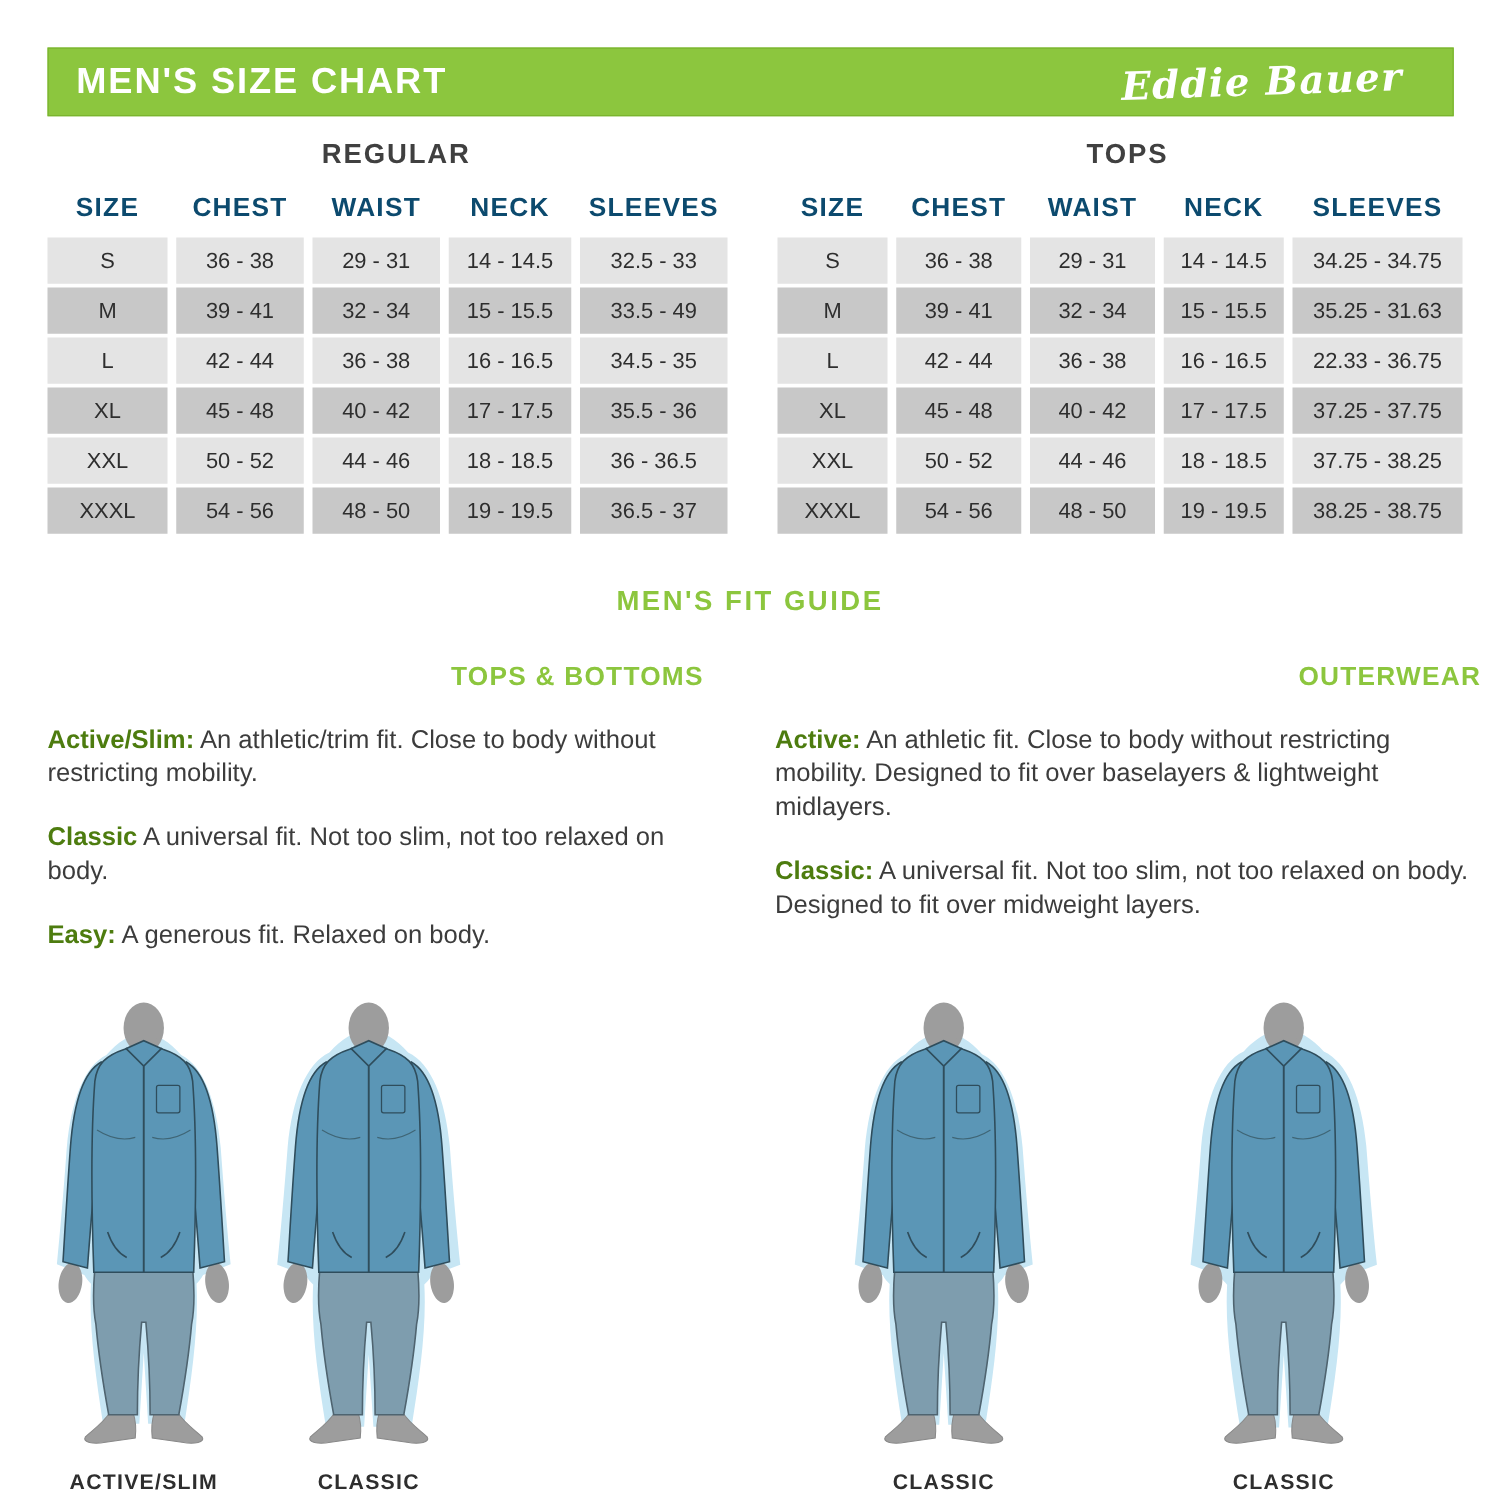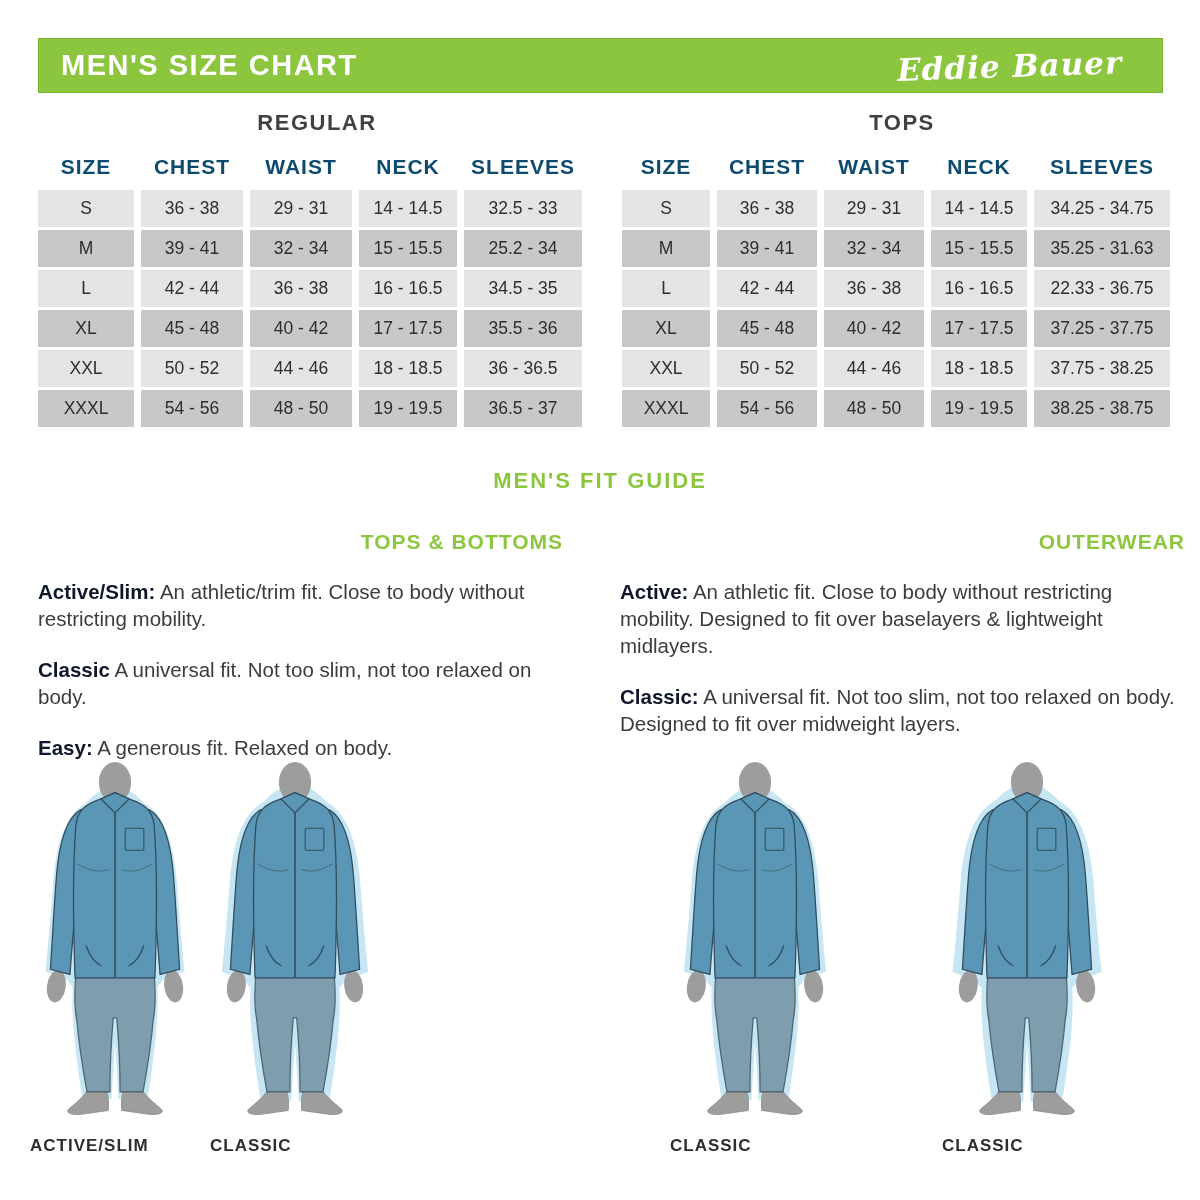--- a/index.html
+++ b/index.html
@@ -38,24 +38,24 @@
 
   
   .fit-guide-title { position:absolute; top:468px; left:0; width:1200px; text-align:center;
     color:#8cc63e; font-size:22px; font-weight:bold; letter-spacing:2px; }
   .fit-col { position:absolute; top:530px; }
   .fit-col.left  { left:38px;  width:525px; }
   .fit-col.right { left:620px; width:565px; }
   .fit-col h3 { color:#8cc63e; font-size:21px; font-weight:bold; letter-spacing:1px;
     margin-bottom:24px;text-align:right; }
   .fit-item { font-size:20.5px; line-height:1.32; color:#3c3c3c; margin-bottom:24px; }
-  .fit-item b { color:#0f172a; }
-
-  
-  .figure { position:absolute; top:760px; width:170px; }
+  .fit-item b { color:#4d7c0f; }
+
+  
+  .figure { position:absolute; top:800px; width:170px; text-align:center; }
   .figure svg { display:block; width:170px; height:366px; }
   .figure .fig-label { margin-top:10px; font-size:17px; font-weight:bold;
     letter-spacing:1px; color:#2e2e2e; }
   .fig-1{left:30px;} .fig-2{left:210px;} .fig-3{left:393px;} .fig-4{left:670px;} .fig-5{left:942px;}
 </style>
 </head>
 <body>
 
 <div class="page">
 
@@ -89,21 +89,21 @@
             <td>36 - 38</td>
             <td>29 - 31</td>
             <td>14 - 14.5</td>
             <td>32.5 - 33</td>
           </tr>
           <tr class="row-dark">
             <td>M</td>
             <td>39 - 41</td>
             <td>32 - 34</td>
             <td>15 - 15.5</td>
-            <td>25.2 - 34</td>
+            <td>33.5 - 49</td>
           </tr>
           <tr class="row-light">
             <td>L</td>
             <td>42 - 44</td>
             <td>36 - 38</td>
             <td>16 - 16.5</td>
             <td>34.5 - 35</td>
           </tr>
           <tr class="row-dark">
             <td>XL</td>

